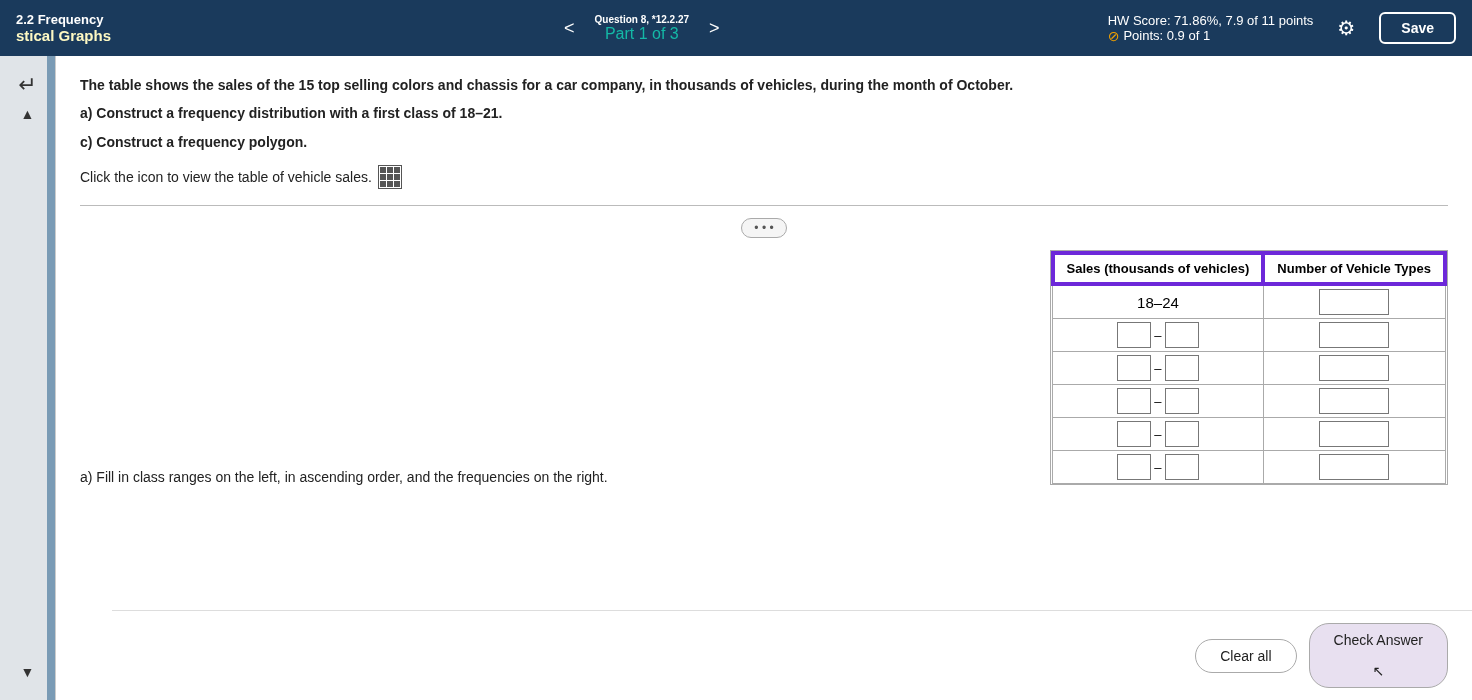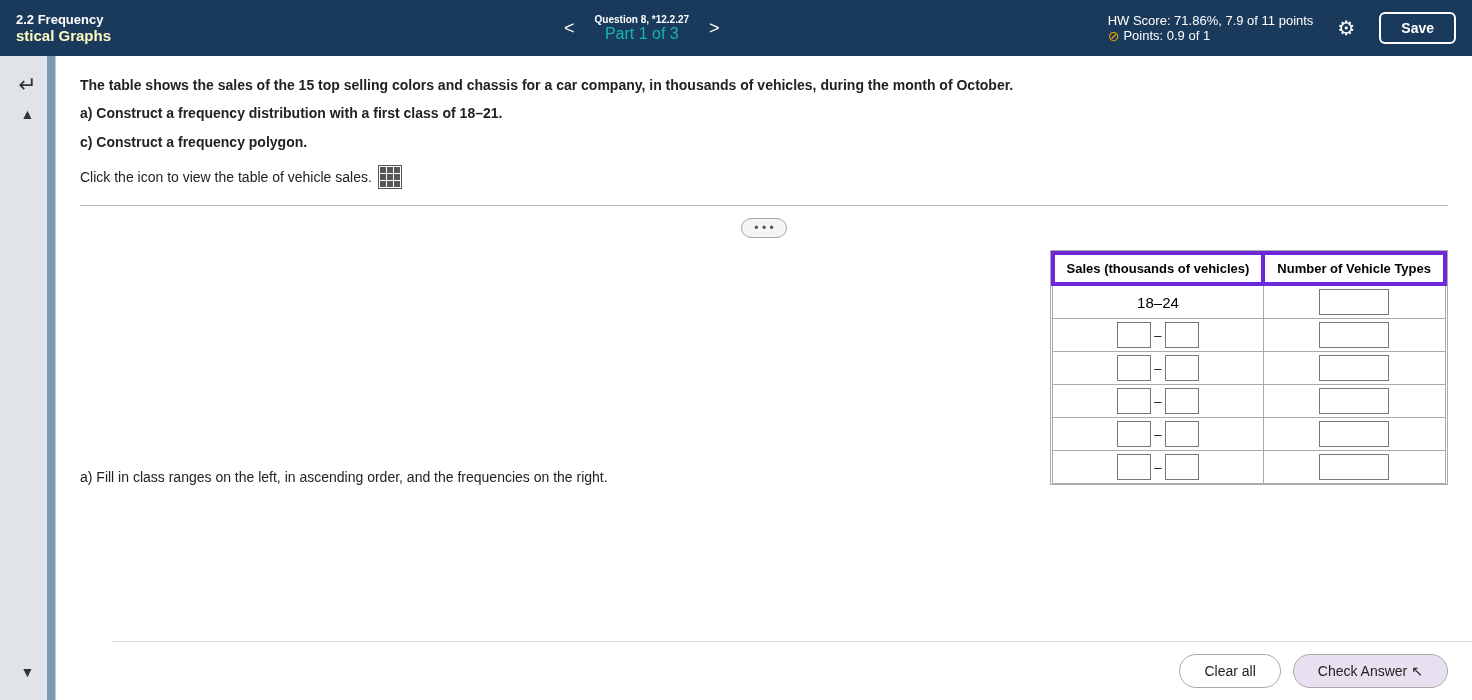--- a/index.html
+++ b/index.html
@@ -268,21 +268,22 @@
     .check-answer-btn {
       border: 1px solid #aaa;
       background: #e8e0f0;
       border-radius: 20px;
       padding: 8px 24px;
       font-size: 14px;
       cursor: pointer;
       color: #222;
       display: flex;
       align-items: center;
-      gap: 4px;
+      gap: 15px;
+      flex-direction: column;
     }
   </style>
 </head>
 <body>
 
 <div class="header">
   <div class="header-left">
     <span class="header-title-top">2.2 Frequency</span>
     <span class="header-title-bottom">stical Graphs</span>
   </div>

